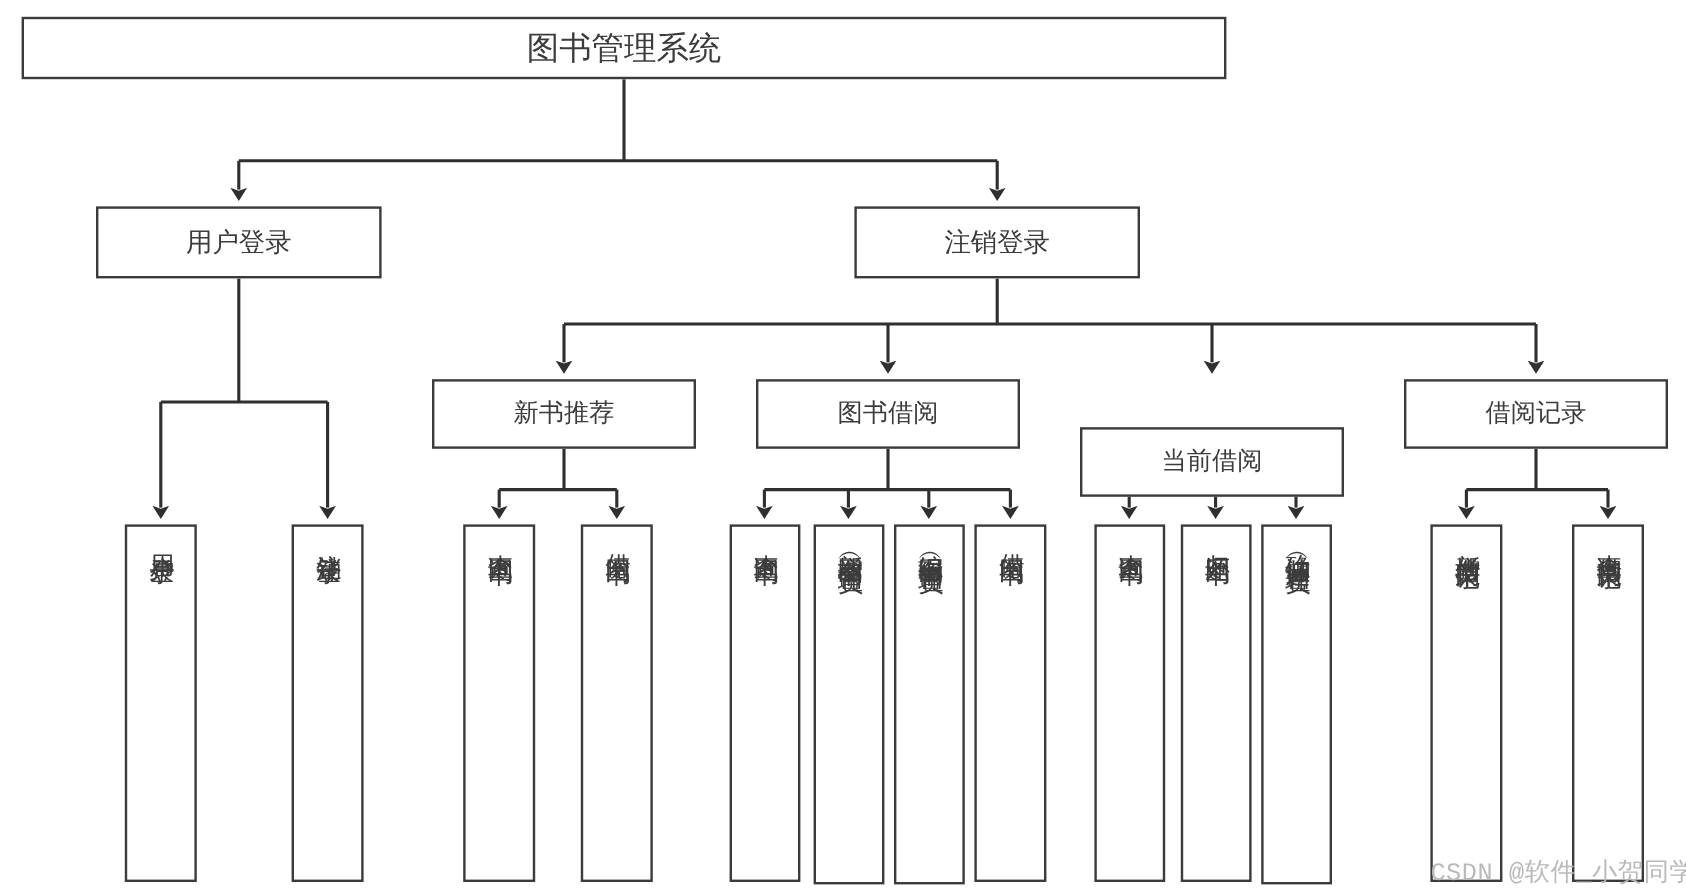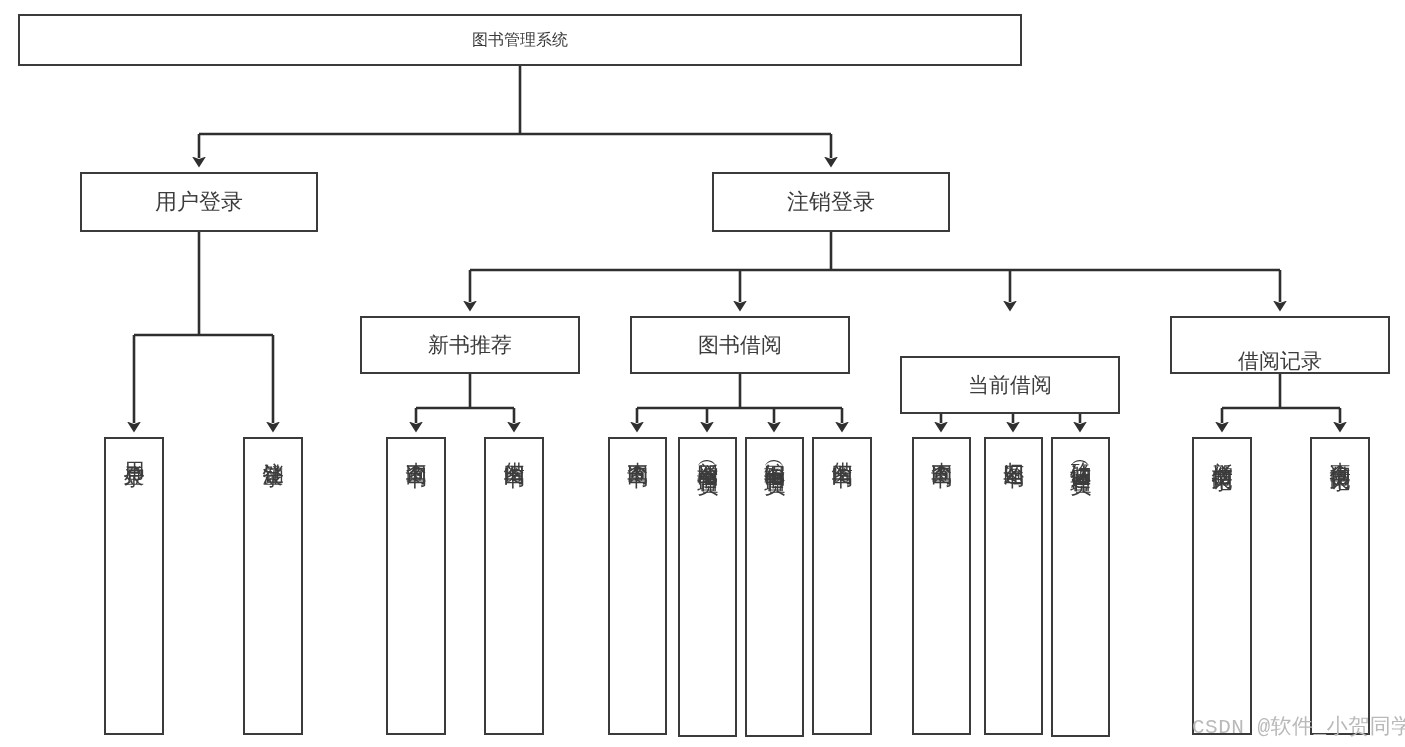--- a/index.html
+++ b/index.html
@@ -32,21 +32,21 @@
     background: #ffffff;
     border: 2px solid #3b3b3b;
     color: #3c3c3c;
     display: flex;
     align-items: center;
     justify-content: center;
     text-align: center;
     line-height: 1.06;
   }
   .node.root {
-    font-size: 16px;
+    font-size: 27px;
   }
   .node.level2 {
     font-size: 22px;
   }
   .node.level3 {
     font-size: 21px;
   }
   .node.leaf {
     font-size: 21px;
     padding: 6px 0;
@@ -140,21 +140,21 @@
 
   <div class="node level3" style="left: 360px; top: 316px; width: 220px; height: 58px; border-color: rgb(59, 59, 59); background: rgb(255, 255, 255); color: rgb(60, 60, 60);">
     <span class="htext">新书推荐</span>
   </div>
   <div class="node level3" style="left: 630px; top: 316px; width: 220px; height: 58px; border-color: rgb(59, 59, 59); background: rgb(255, 255, 255); color: rgb(60, 60, 60);">
     <span class="htext">图书借阅</span>
   </div>
   <div class="node level3" style="left: 900px; top: 316px; width: 220px; height: 58px; border-color: rgb(59, 59, 59); background: rgb(255, 255, 255); color: rgb(60, 60, 60); margin-top: 40px;">
     <span class="htext">当前借阅</span>
   </div>
-  <div class="node level3" style="left: 1170px; top: 316px; width: 220px; height: 58px; border-color: rgb(59, 59, 59); background: rgb(255, 255, 255); color: rgb(60, 60, 60); align-items: flex-end;">
+  <div class="node level3" style="left: 1170px; top: 316px; width: 220px; height: 58px; border-color: rgb(59, 59, 59); background: rgb(255, 255, 255); color: rgb(60, 60, 60);">
     <span class="htext">借阅记录</span>
   </div>
 
   <div class="node leaf" style="left: 104px; top: 437px; width: 60px; height: 298px; border-color: rgb(59, 59, 59); background: rgb(255, 255, 255); color: rgb(60, 60, 60);">
     <span class="vtext">用户登录</span>
   </div>
   <div class="node leaf" style="left: 243px; top: 437px; width: 60px; height: 298px; border-color: rgb(59, 59, 59); background: rgb(255, 255, 255); color: rgb(60, 60, 60);">
     <span class="vtext">注销登录</span>
   </div>
 

